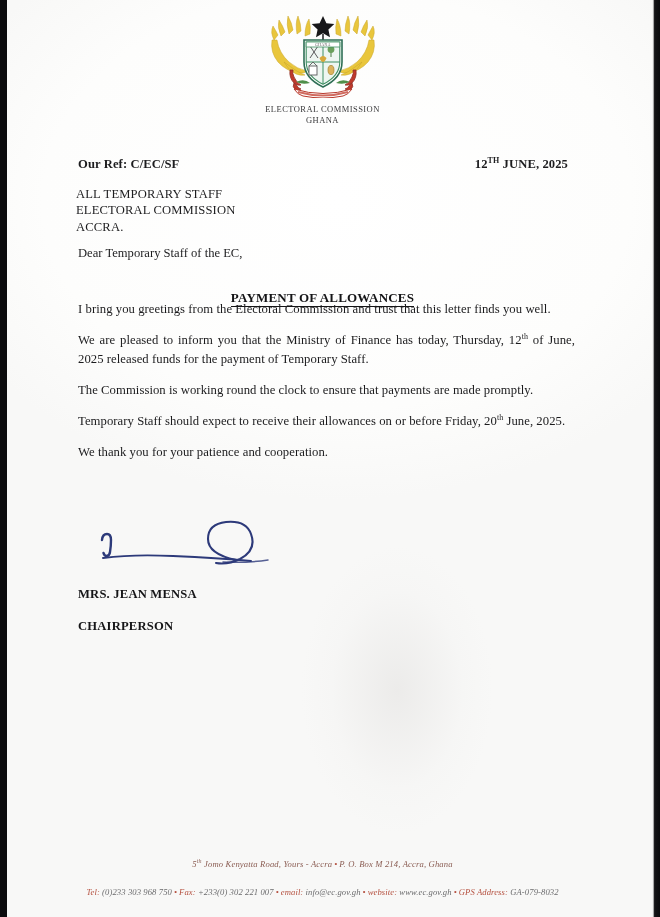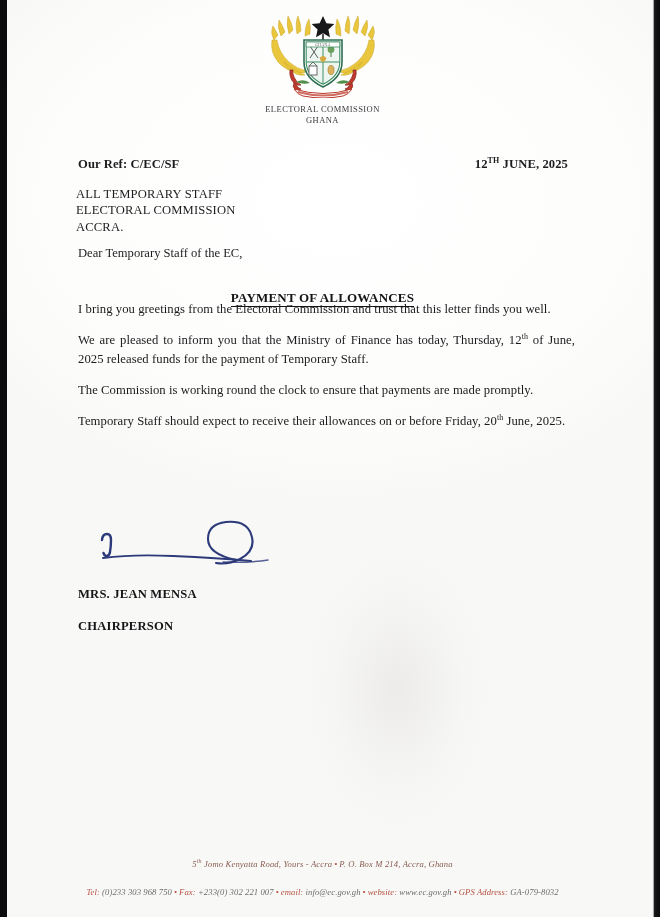--- a/index.html
+++ b/index.html
@@ -312,20 +312,21 @@
 
     <div class="body-block">
       <p class="para">I bring you greetings from the Electoral Commission and trust that this letter finds you well.</p>
 
       <p class="para"><span>We are pleased to inform you that the Ministry of Finance has today, Thursday, 12</span><sup>th</sup><span> of June, 2025 released funds for the payment of Temporary Staff.</span></p>
 
       <p class="para">The Commission is working round the clock to ensure that payments are made promptly.</p>
 
       <p class="para loose"><span>Temporary Staff should expect to receive their allowances on or before Friday, 20</span><sup>th</sup><span> June, 2025.</span></p>
 
+      <p class="para loose">We thank you for your patience and cooperation.</p>
     </div>
 
     <div class="sign-block">
 
       <div class="sig-wrap">
         <svg viewBox="0 0 280 52" width="280" height="52" aria-hidden="true">
           <g fill="none" stroke="#2d3a7a" stroke-linecap="round" stroke-linejoin="round">
 
             <path d="M16 22 q0.5 -6 5 -6 q4 0 4 6 q0 6 -1 12 q-0.5 4 -3.5 4 q-2 0 -3 -3" stroke-width="2.4"></path>
 

